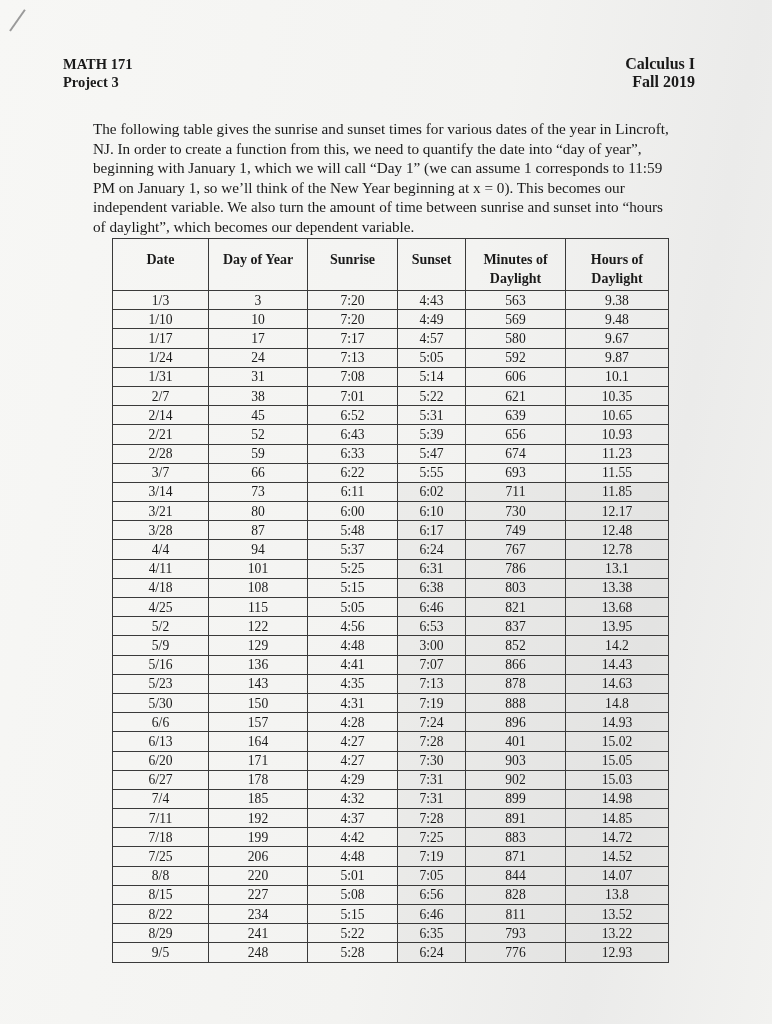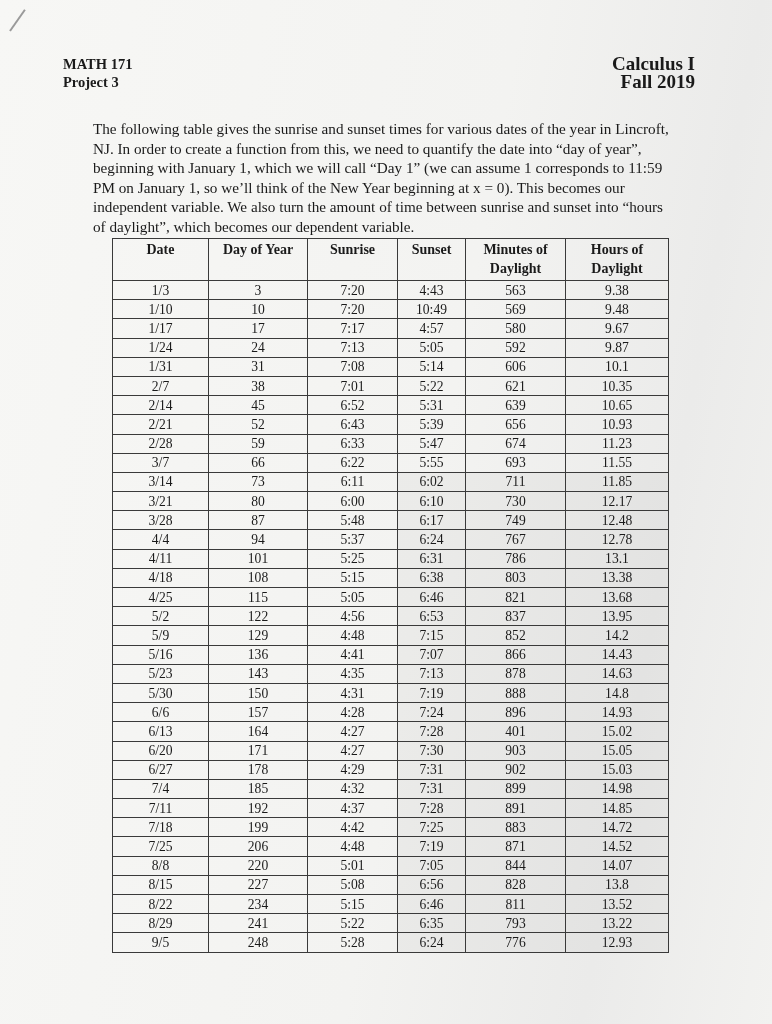--- a/index.html
+++ b/index.html
@@ -12,41 +12,41 @@
   }
   .page {
     position: absolute; left: 0; top: 0; width: 772px; height: 1024px;
     background: linear-gradient(100deg, #f7f7f5 0%, #f3f3f1 55%, #ebebea 80%, #f2f2f0 100%);
   }
   .pen-mark {
     position: absolute; left: 10px; top: 30px; width: 26px; height: 2px;
     background: #9a9a9a; transform: rotate(-55deg); transform-origin: left center;
   }
   .header-left { position: absolute; left: 63px; top: 55px; font-size: 14.5px; font-weight: bold; line-height: 18px; }
-  .header-right { position: absolute; right: 77px; top: 55px; font-size: 19px; font-weight: bold; line-height: 18px; text-align: right; }
+  .header-right { position: absolute; right: 77px; top: 55px; font-size: 16px; font-weight: bold; line-height: 18px; text-align: right; }
   .intro {
     position: absolute; left: 77px; top: 103px; width: 610px;
     font-size: 15.2px; line-height: 19.6px; text-align: left;
   }
   .intro p { margin: 16px; }
   table.data {
     position: absolute; left: 112px; top: 238px;
     width: 556px;
     border-collapse: collapse;
     font-size: 13.6px;
     table-layout: fixed;
   }
   table.data th, table.data td {
     border: 1px solid #3a3a3a;
     text-align: center;
     padding: 0;
     height: 18.2px;
     line-height: 17px;
   }
-  table.data th { font-weight: bold; font-size: 14px; line-height: 19px; height: 40px; vertical-align: top; padding-top: 1px; margin-left: 6px; }
+  table.data th { font-weight: bold; font-size: 14px; line-height: 19px; height: 40px; vertical-align: top; padding-top: 11px; margin-left: 6px; }
   table.data col.c-date { width: 96px; }
   table.data col.c-day { width: 99px; }
   table.data col.c-rise { width: 90px; }
   table.data col.c-set { width: 68px; }
   table.data col.c-min { width: 100px; }
   table.data col.c-hrs { width: 103px; }
   td.sunset { font-weight: normal; }
   tr.shade td.sunset, tr.shade td.mins, tr.shade td.hrs { background: rgba(0,0,0,0.03); }
 </style>
 </head>
@@ -93,21 +93,21 @@
           <td class="day">3</td>
           <td class="rise">7:20</td>
           <td class="sunset">4:43</td>
           <td class="mins">563</td>
           <td class="hrs">9.38</td>
         </tr>
         <tr>
           <td class="date">1/10</td>
           <td class="day">10</td>
           <td class="rise">7:20</td>
-          <td class="sunset">10:49</td>
+          <td class="sunset">4:49</td>
           <td class="mins">569</td>
           <td class="hrs">9.48</td>
         </tr>
         <tr>
           <td class="date">1/17</td>
           <td class="day">17</td>
           <td class="rise">7:17</td>
           <td class="sunset">4:57</td>
           <td class="mins">580</td>
           <td class="hrs">9.67</td>
@@ -229,21 +229,21 @@
           <td class="day">122</td>
           <td class="rise">4:56</td>
           <td class="sunset">6:53</td>
           <td class="mins">837</td>
           <td class="hrs">13.95</td>
         </tr>
         <tr class="shade">
           <td class="date">5/9</td>
           <td class="day">129</td>
           <td class="rise">4:48</td>
-          <td class="sunset">7:15</td>
+          <td class="sunset">3:00</td>
           <td class="mins">852</td>
           <td class="hrs">14.2</td>
         </tr>
         <tr class="shade">
           <td class="date">5/16</td>
           <td class="day">136</td>
           <td class="rise">4:41</td>
           <td class="sunset">7:07</td>
           <td class="mins">866</td>
           <td class="hrs">14.43</td>

